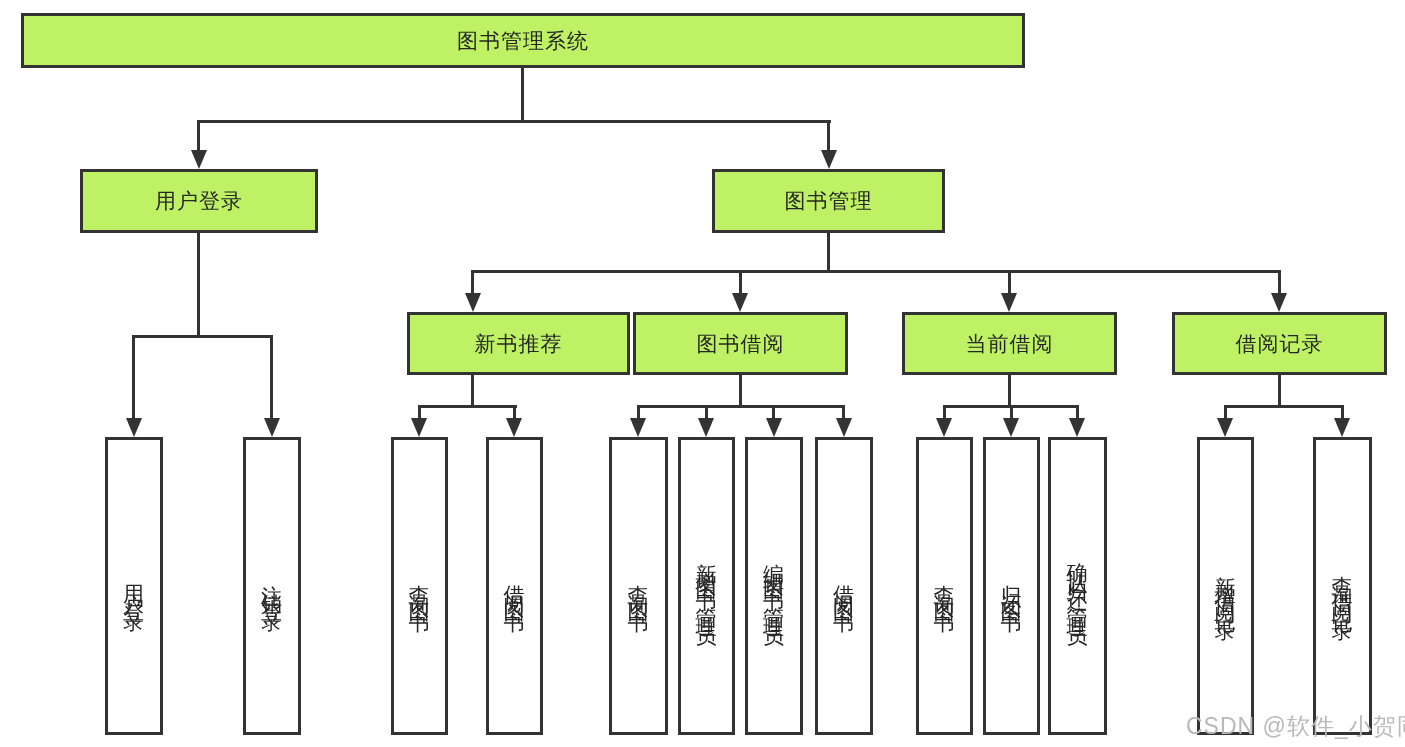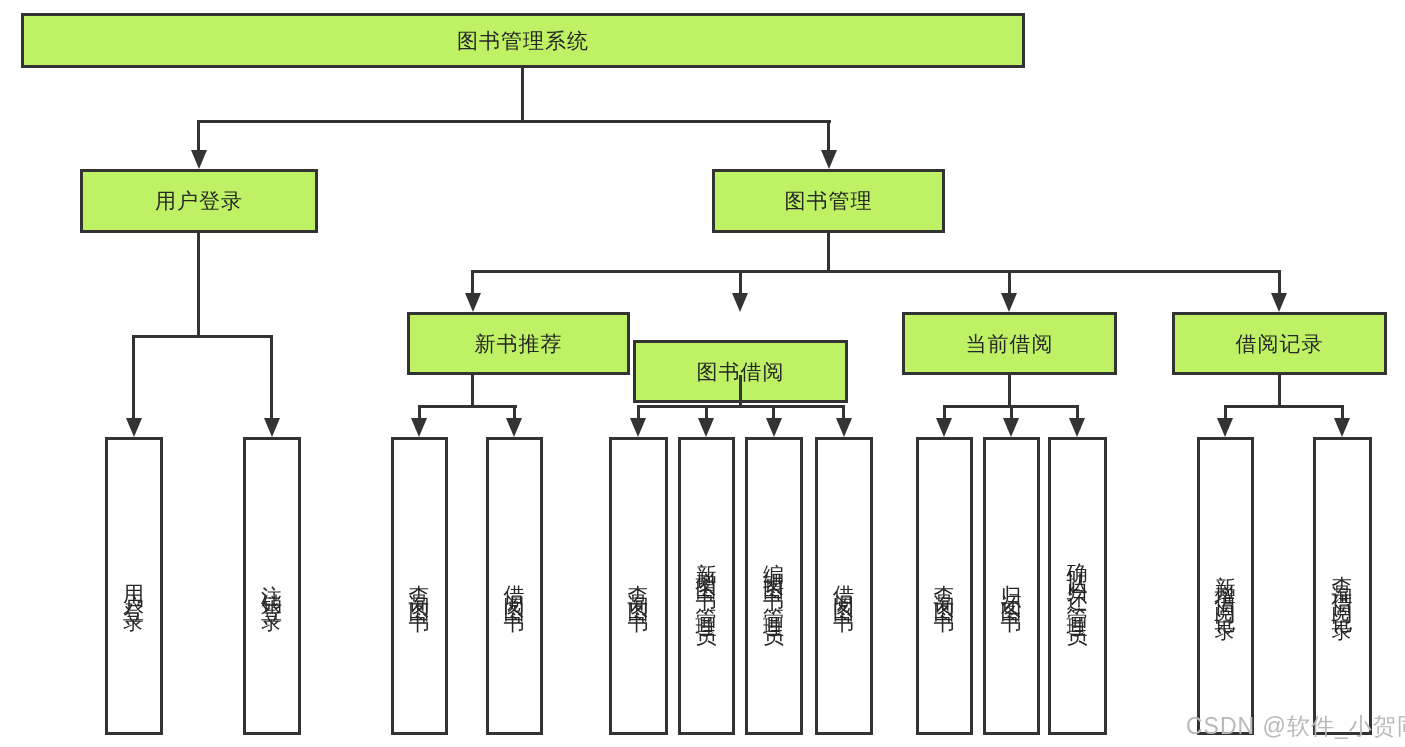--- a/index.html
+++ b/index.html
@@ -67,21 +67,21 @@
   <div class="hbox" style="left:80px;top:169px;width:238px;height:64px;">
     <span>用户登录</span>
   </div>
   <div class="hbox" style="left:712px;top:169px;width:233px;height:64px;">
     <span>图书管理</span>
   </div>
 
   <div class="hbox" style="left:362px;top:312px;width:223px;height:63px;margin-left:45px;">
     <span>新书推荐</span>
   </div>
-  <div class="hbox" style="left:633px;top:312px;width:215px;height:63px;margin-top:28px;">
+  <div class="hbox" style="left:633px;top:312px;width:215px;height:63px;">
     <span>图书借阅</span>
   </div>
   <div class="hbox" style="left:1172px;top:312px;width:215px;height:63px;">
     <span>借阅记录</span>
   </div>
   <div class="hbox" style="left:902px;top:312px;width:215px;height:63px;">
     <span>当前借阅</span>
   </div>
 
   <div class="vbox" style="left:105px;width:58px;">

